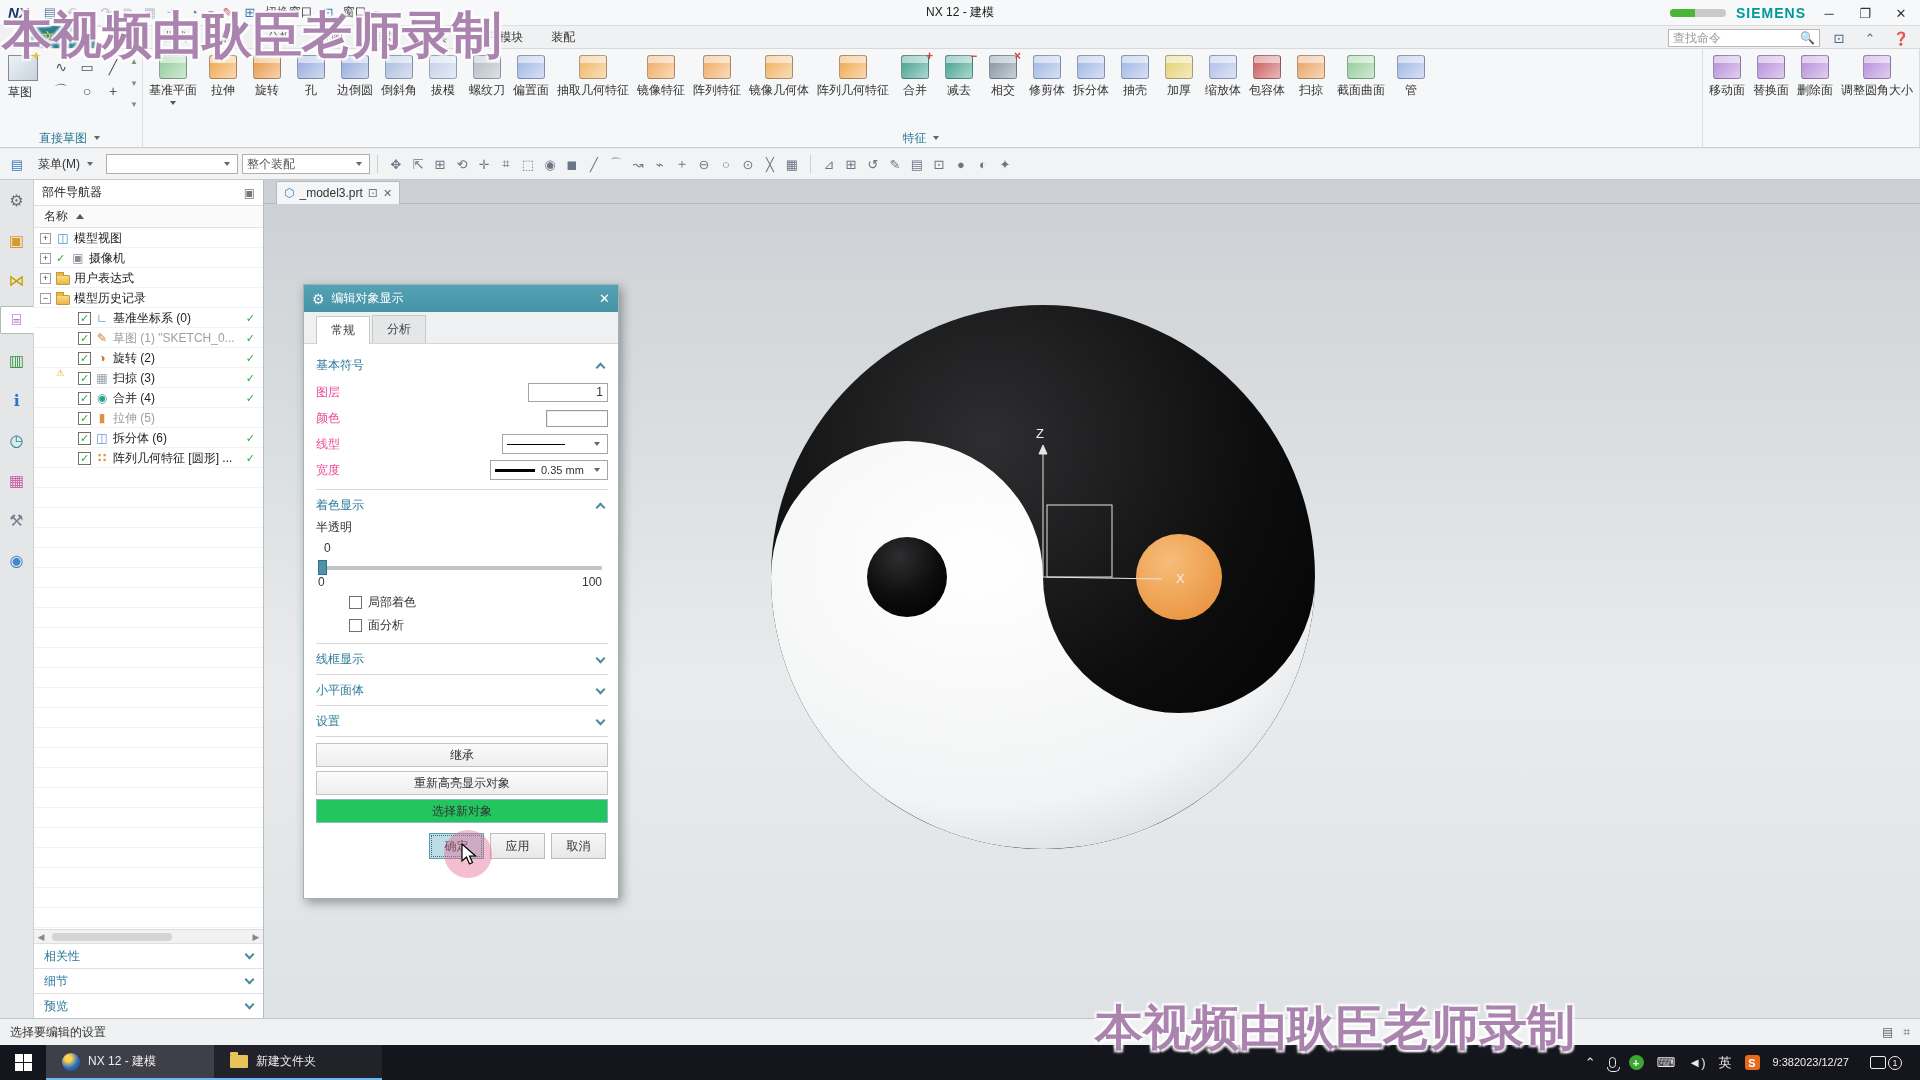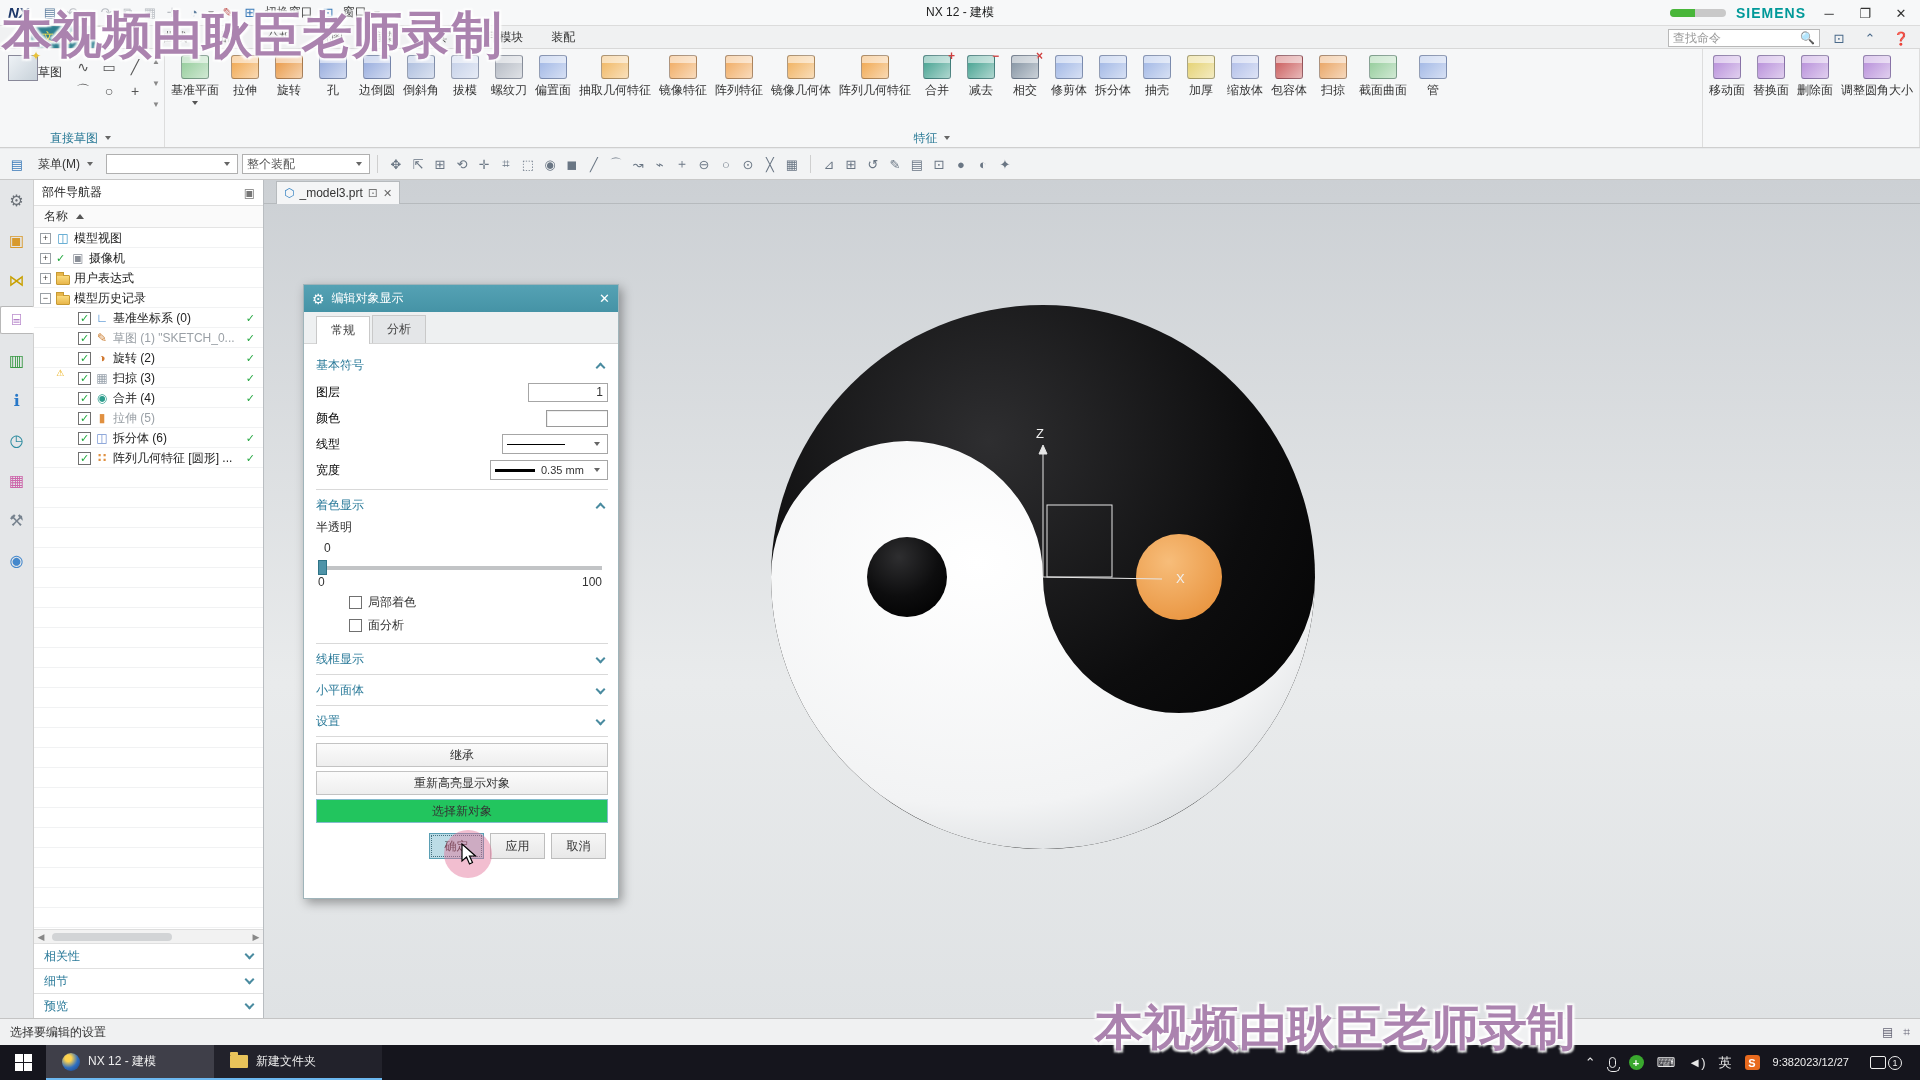--- a/index.html
+++ b/index.html
@@ -32,21 +32,21 @@
   .rgroup-body{display:flex;flex:1;align-items:flex-start;}
   .rgroup-label{height:18px;text-align:center;color:#2a7a96;font-size:12px;display:flex;align-items:center;justify-content:center;gap:4px;}
   .rbtn{display:flex;flex-direction:column;align-items:center;justify-content:flex-start;padding:4px 4px 0 4px;min-width:44px;cursor:default;}
   .cube{width:28px;height:24px;border:1px solid rgba(40,50,70,.35);border-radius:3px;background:linear-gradient(135deg,currentColor 0%,#ffffff 170%);position:relative;color:#9db4e4;}
   .cube::after{content:"";position:absolute;left:0;top:0;right:0;height:7px;background:rgba(255,255,255,.55);border-radius:2px 2px 0 0;}
   .badge{position:absolute;right:-5px;top:-7px;color:#d04040;font-weight:bold;font-size:12px;font-style:normal;}
   .badge:empty{display:none;}
   .rlabel{margin-top:3px;font-size:12px;color:#333;white-space:nowrap;}
   .rarrow{display:none;}
   .rarrow[data-on="true"]{display:block;width:0;height:0;border-left:3px solid transparent;border-right:3px solid transparent;border-top:4px solid #555;margin-top:2px;}
-  #sketch-big{display:flex;flex-direction:row;align-items:flex-end;padding:4px 6px;}
+  #sketch-big{display:flex;flex-direction:column;align-items:flex-start;padding:4px 6px;}
   #sketch-icon{width:30px;height:26px;border:1px solid #889;background:linear-gradient(135deg,#eef2f6,#c8d2da);position:relative;}
   #sketch-icon::after{content:"✦";position:absolute;right:-4px;top:-7px;color:#e8c23a;font-size:12px;}
   #curve-grid{display:grid;grid-template-columns:repeat(3,26px);grid-auto-rows:24px;margin:4px 2px;}
   #curve-grid span{display:flex;align-items:center;justify-content:center;color:#555;font-size:14px;}
   .mini-scroll{display:flex;flex-direction:column;justify-content:space-between;height:52px;margin:6px 2px;color:#888;font-size:8px;}
   
   #selbar{position:absolute;left:0;top:149px;width:1920px;height:31px;background:#f2f3f4;border-bottom:1px solid #c8c8c8;display:flex;align-items:center;gap:4px;padding:0 6px;}
   #menu-btn{display:flex;align-items:center;gap:4px;padding:0 6px;}
   .combo{height:20px;border:1px solid #b0b0b0;background:#fff;display:flex;align-items:center;padding:0 4px;color:#555;}
   .combo .dd{margin-left:auto;}
@@ -110,21 +110,21 @@
   #dlg-title{height:27px;background:linear-gradient(#55a2b4,#4593a6);color:#fff;display:flex;align-items:center;padding:0 8px;gap:7px;}
   #dlg-title .gear{font-size:14px;}
   #dlg-title .dlg-x{margin-left:auto;font-size:13px;}
   #dlg-tabs{height:32px;background:#eef0f1;display:flex;align-items:flex-end;padding-left:12px;border-bottom:1px solid #d5d5d5;}
   .dtab{height:28px;padding:0 14px;display:flex;align-items:center;border:1px solid #c9c9c9;border-bottom:none;background:#e4e6e8;color:#444;margin-right:2px;}
   .dtab[data-active="true"]{background:#fff;position:relative;top:1px;}
   #dlg-body{padding:6px 10px 0 12px;position:relative;}
   .sect-head{display:flex;align-items:center;color:#2a7a99;margin:7px 0 5px 0;}
   .sect-head .chev{margin-right:4px;}
   .frow{display:flex;align-items:center;height:26px;}
-  .frow .flabel{color:#000000;}
+  .frow .flabel{color:#ec4899;}
   .fspacer{flex:1;}
   #layer-input{width:80px;height:19px;border:1px solid #a6a6a6;text-align:right;padding:0 4px;display:flex;align-items:center;justify-content:flex-end;background:#fff;}
   #color-swatch{width:62px;height:17px;border:1px solid #9a9a9a;background:#fff;box-shadow:inset 1px 1px 0 #eee;}
   .line-dd{height:20px;border:1px solid #a6a6a6;background:#fff;display:flex;align-items:center;padding:0 4px;gap:6px;}
   .line-sample{height:1px;background:#000;width:58px;}
   .line-sample.thick{height:3px;width:40px;}
   .hr{height:1px;background:#d9d9d9;margin:6px 0;}
   #slider-wrap{margin:2px 0 0 2px;}
   #slider-val{margin-left:6px;height:16px;}
   #slider{position:relative;height:16px;margin-top:2px;}

